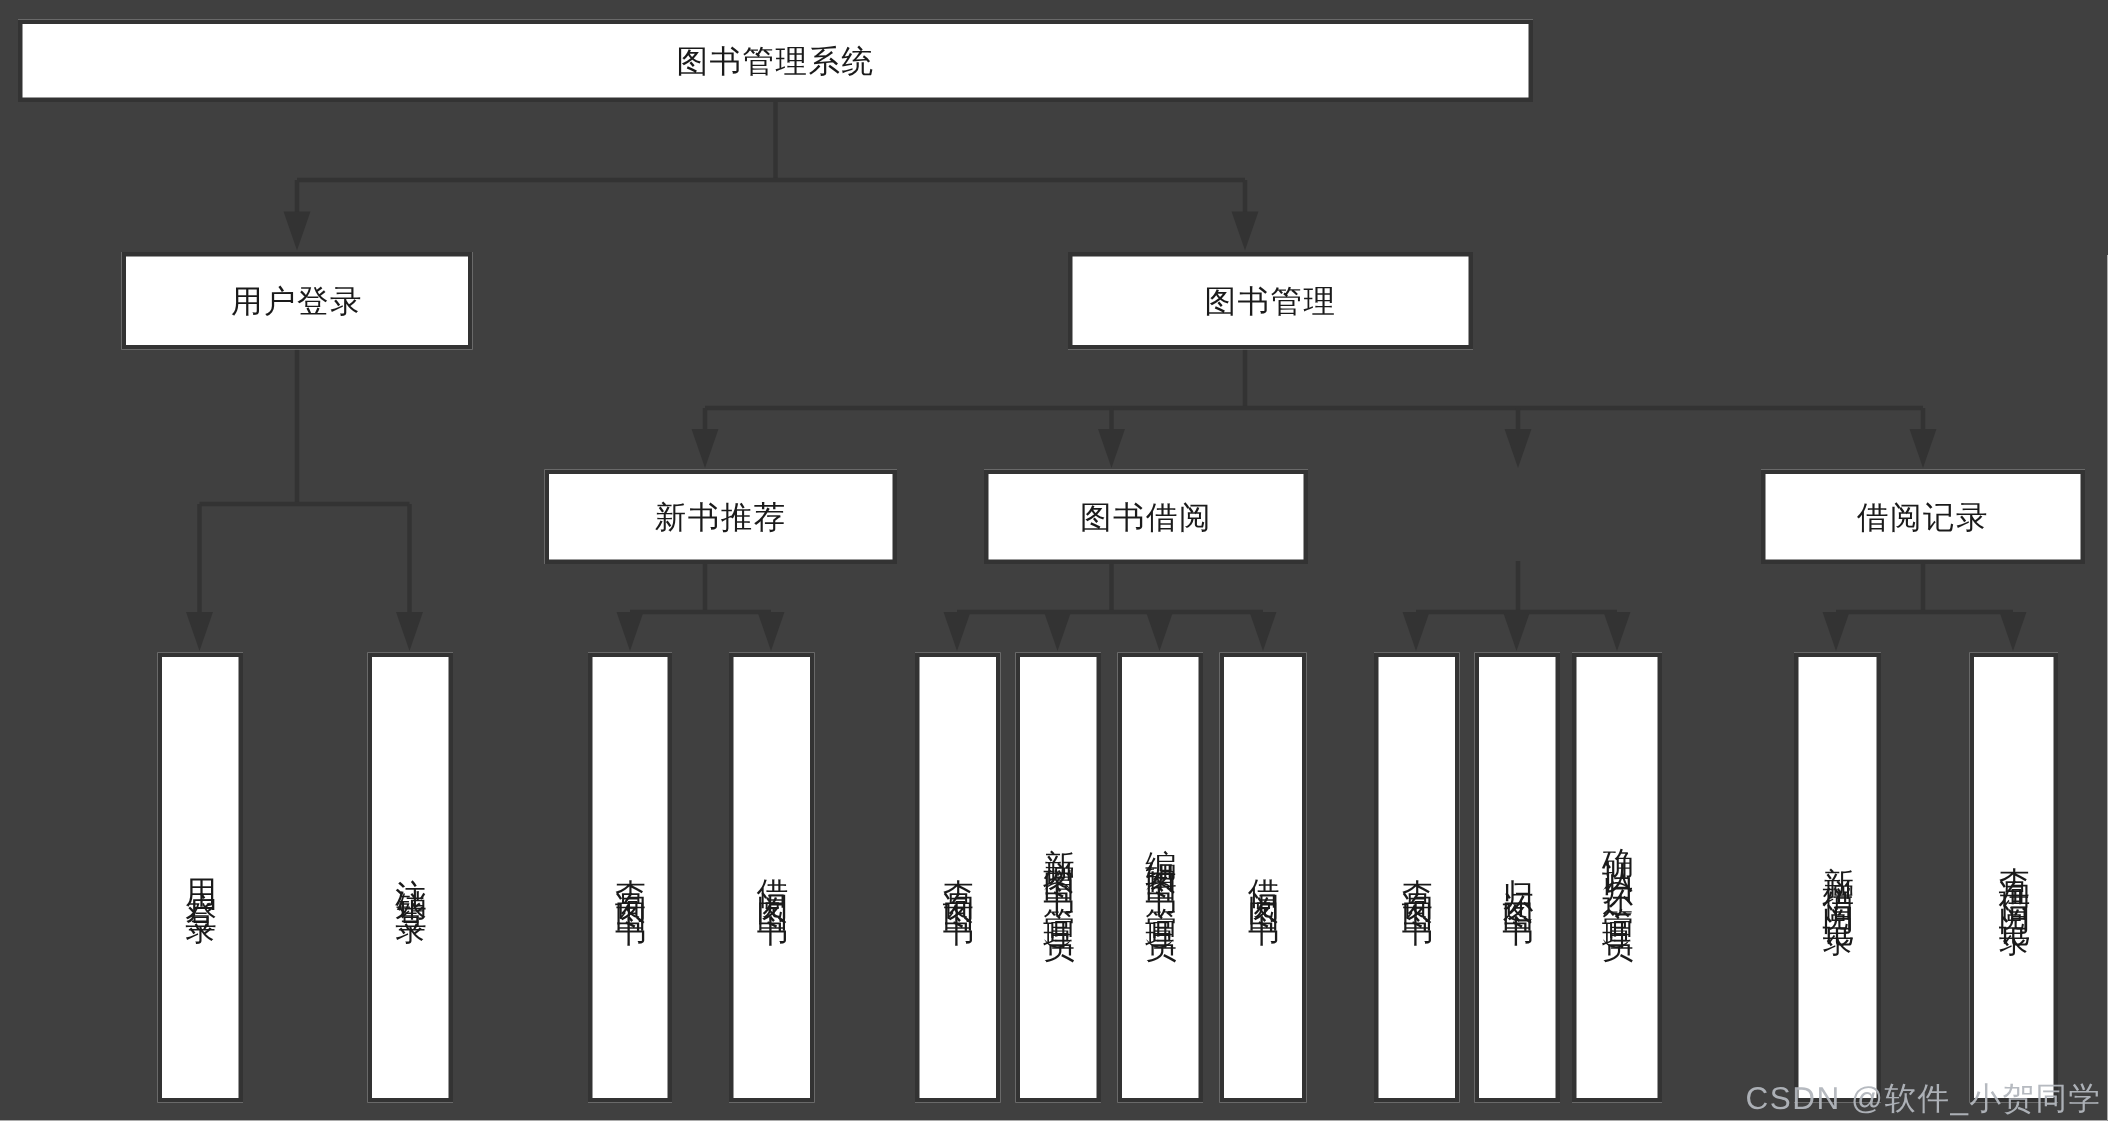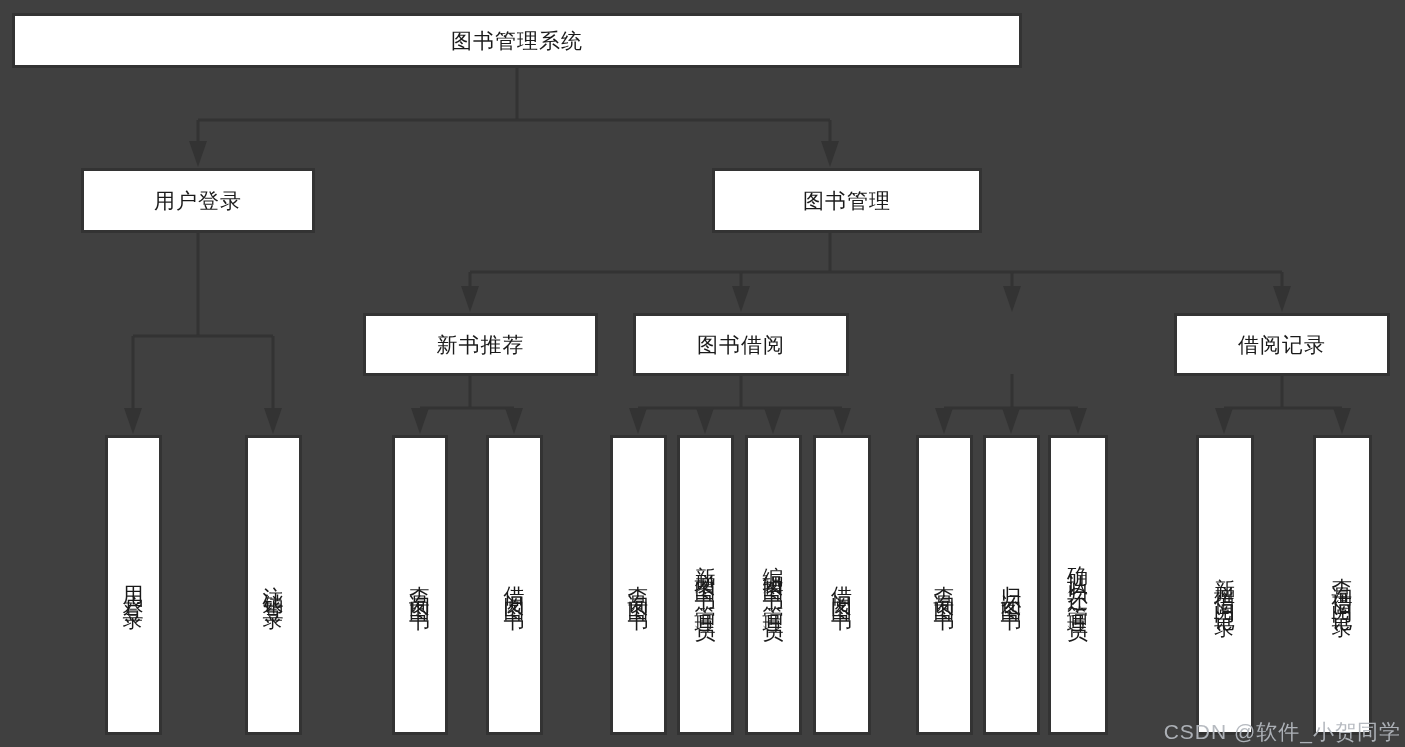--- a/index.html
+++ b/index.html
@@ -32,21 +32,21 @@
     font-size: 21px;
     letter-spacing: 1px;
     white-space: nowrap;
   }
   .node.root  { left: 12px;  top: 13px;  width: 1010px; height: 55px; }
   .node.lvl2  { top: 168px; height: 65px; }
   .node.user-login { left: 81px;  width: 234px; }
   .node.book-mgmt  { left: 712px; width: 270px; }
   .node.lvl3  { top: 313px; height: 63px; }
   .node.new-books      { left: 363px;  width: 235px; }
-  .node.book-borrow    { left: 633px;  width: 216px; text-align: right; }
+  .node.book-borrow    { left: 656px;  width: 216px; text-align: right; }
   .node.current-borrow { left: 905px;  width: 215px; }
   .node.borrow-records { left: 1174px; width: 216px; }
   .node.leaf { top: 435px; height: 300px; }
   .vtext {
     writing-mode: vertical-rl;
     text-orientation: mixed;
     font-size: 21px;
     line-height: 1.1;
     letter-spacing: 8px;
     white-space: nowrap;

